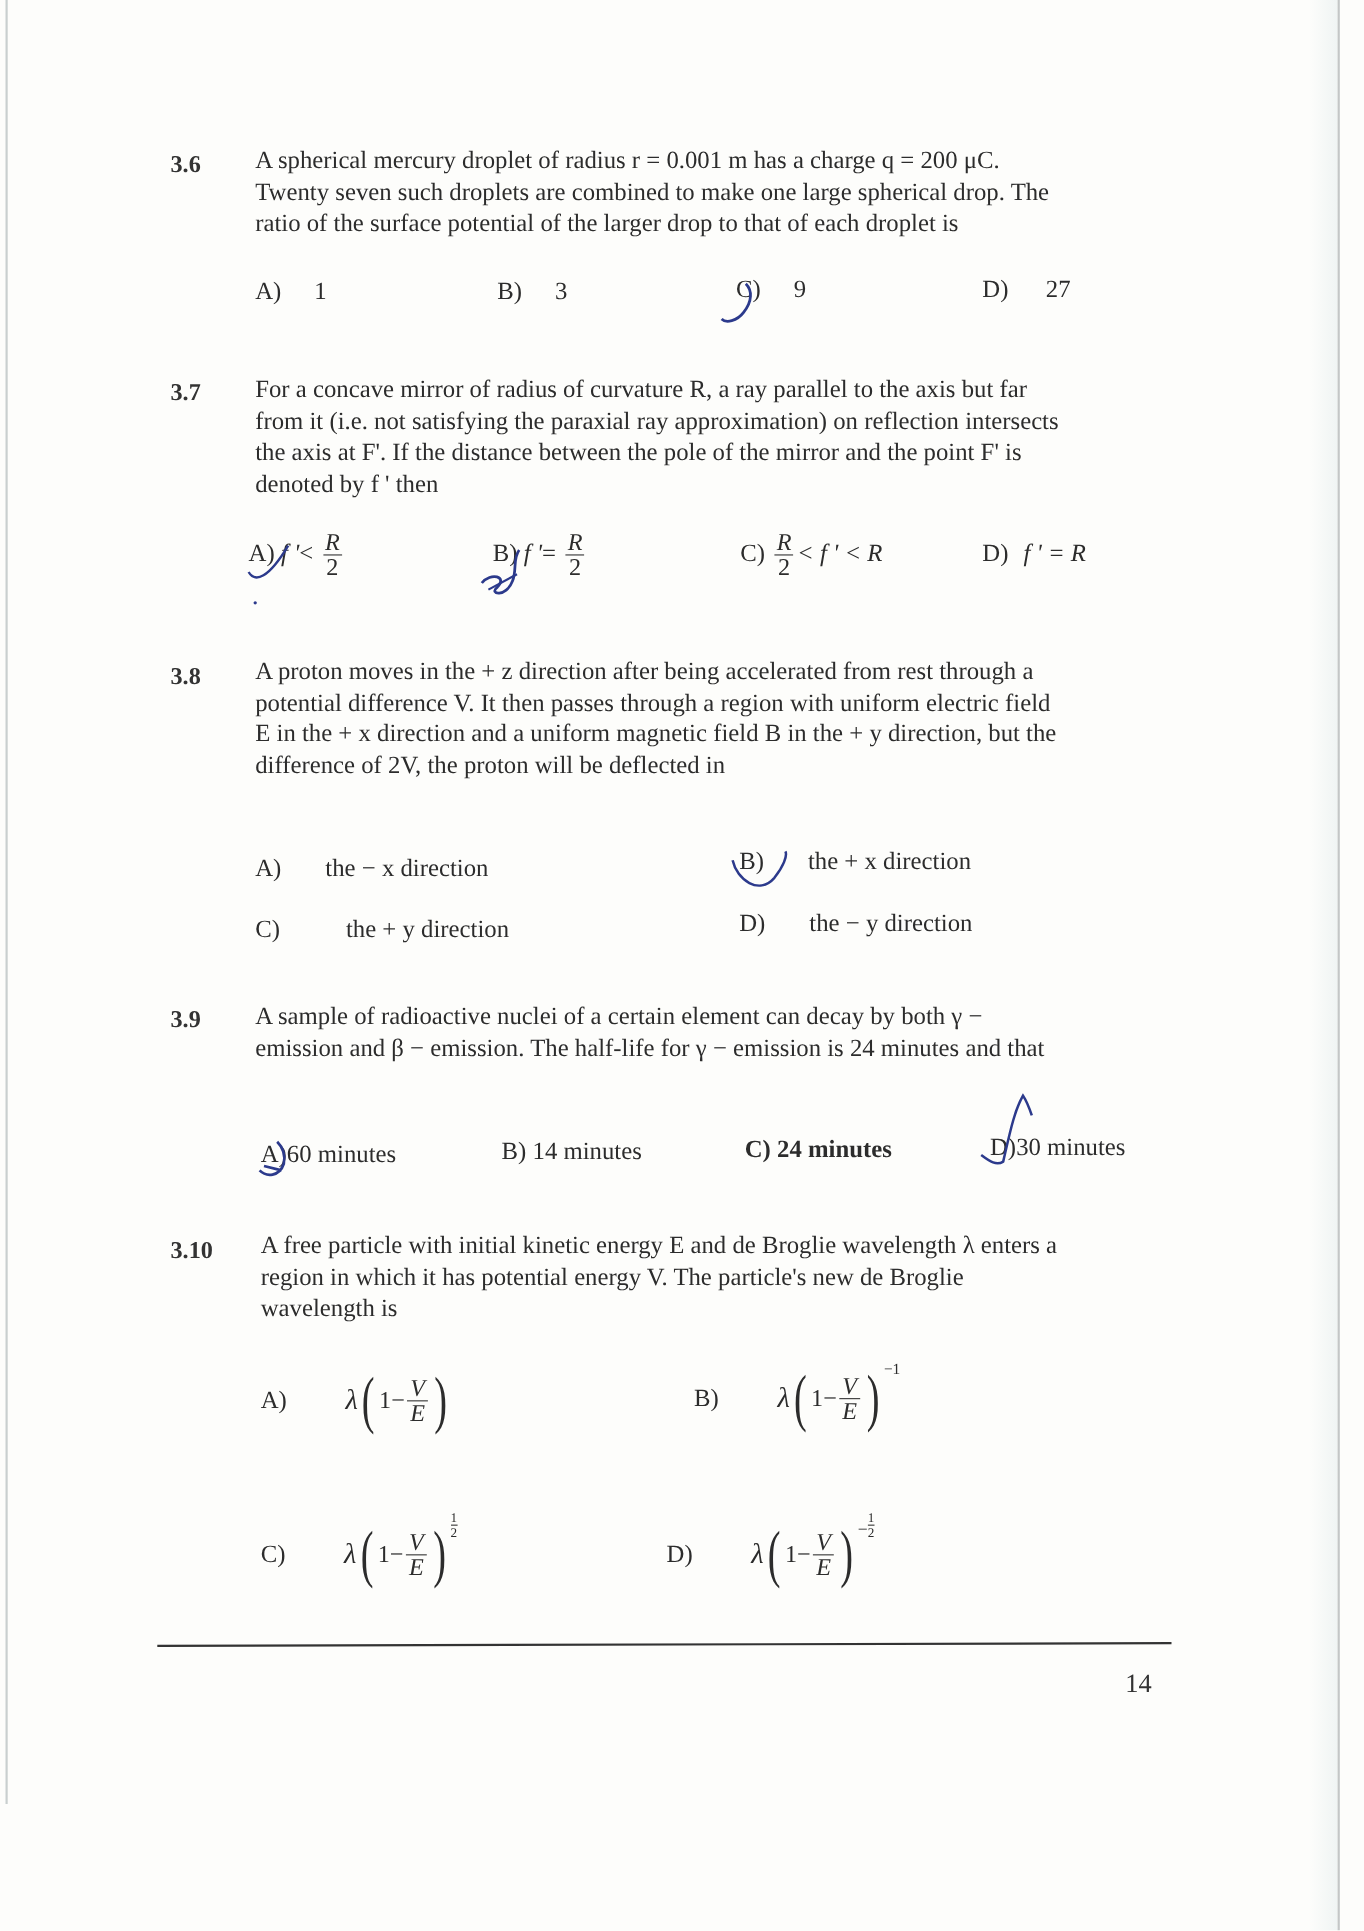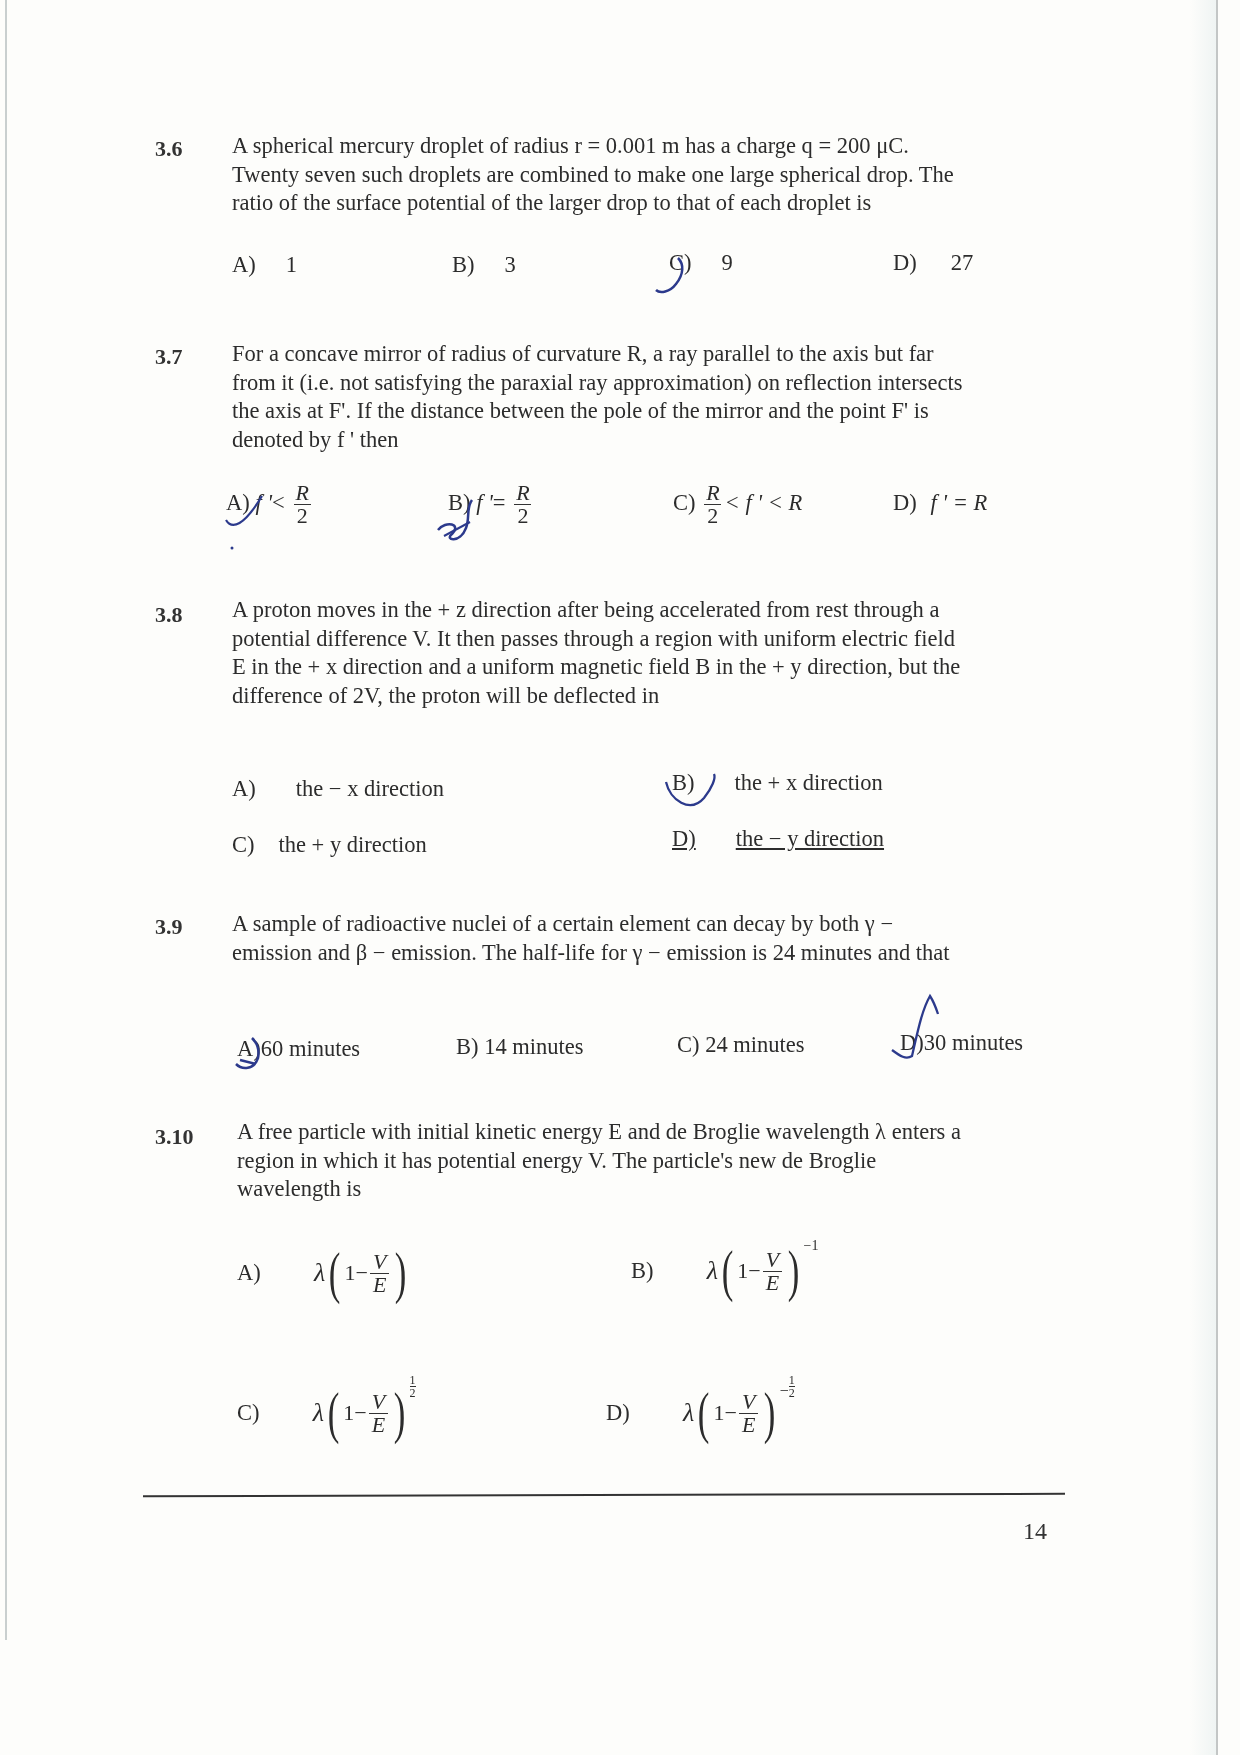--- a/index.html
+++ b/index.html
@@ -105,36 +105,36 @@
   <div class="qnum" style="top:6px;">3.8</div>
   <div class="qtext">
     <div>A proton moves in the + z direction after being accelerated from rest through a</div>
     <div>potential difference V. It then passes through a region with uniform electric field</div>
     <div>E in the + x direction and a uniform magnetic field B in the + y direction, but the</div>
     <div>difference of 2V, the proton will be deflected in</div>
   </div>
 </div>
 <div class="opt" style="left:232px;top:776px;"><span>A)</span><span style="margin-left:40px">the − x direction</span></div>
 <div class="opt" style="left:672px;top:770px;"><span>B)</span><span style="margin-left:40px">the + x  direction</span></div>
-<div class="opt" style="left:232px;top:832px;"><span>C)</span><span style="margin-left:24px">the + y direction</span></div>
-<div class="opt" style="left:672px;top:826px;text-decoration:underline;"><span>D)</span><span style="margin-left:40px">the − y direction</span></div>
+<div class="opt" style="left:232px;top:832px;"><span>C)</span><span style="margin-left:60px">the + y direction</span></div>
+<div class="opt" style="left:672px;top:826px;"><span>D)</span><span style="margin-left:40px">the − y direction</span></div>
 <svg class="pen" style="left:660px;top:770px;" width="70" height="46">
     <path d="M6 12 C10 30, 30 44, 44 28 C52 18, 56 8, 54 4" stroke="#2c3a8c" stroke-width="2.3" fill="none"></path>
   </svg>
 
 <div class="q" style="top:910px;">
   <div class="qnum" style="top:4px;">3.9</div>
   <div class="qtext">
     <div>A sample of radioactive nuclei of a certain element can decay by both  γ −</div>
     <div>emission and β − emission. The half-life for  γ − emission is 24 minutes and that</div>
   </div>
 </div>
 <div class="opt" style="left:237px;top:1036px;"><span>A)</span><span>60 minutes</span></div>
 <div class="opt" style="left:456px;top:1034px;"><span>B)</span> <span>14 minutes</span></div>
-<div class="opt" style="left:677px;top:1032px;"><span>C)</span> <span>24 minutes</span></div>
+<div class="opt" style="left:677px;top:1032px;font-weight:bold;"><span>C)</span> <span>24 minutes</span></div>
 <div class="opt" style="left:900px;top:1030px;text-align:right;"><span>D)</span><span>30 minutes</span></div>
 <svg class="pen" style="left:232px;top:1034px;" width="36" height="40">
     <path d="M4 30 C10 36, 22 36, 26 24 C28 14, 24 8, 20 4 M8 26 L24 30" stroke="#2c3a8c" stroke-width="2.5" fill="none"></path>
   </svg>
 <svg class="pen" style="left:882px;top:990px;" width="80" height="80">
     <path d="M10 60 C18 66, 24 70, 30 66 C36 40, 40 20, 48 6 C52 12, 54 18, 56 24" stroke="#2c3a8c" stroke-width="2.3" fill="none"></path>
   </svg>
 
 <div class="q" style="top:1118px;">
   <div class="qnum" style="top:6px;">3.10</div>

